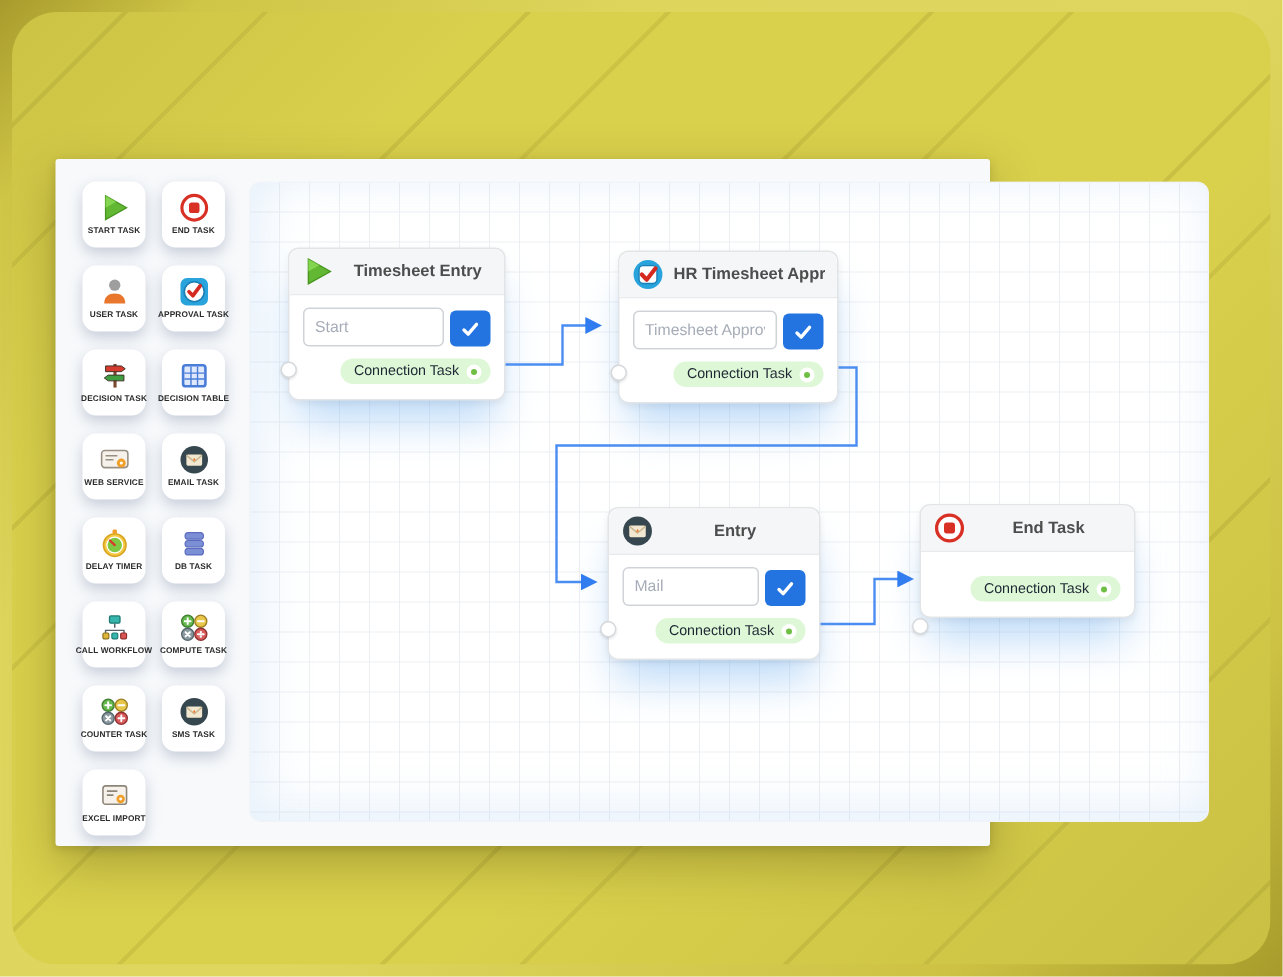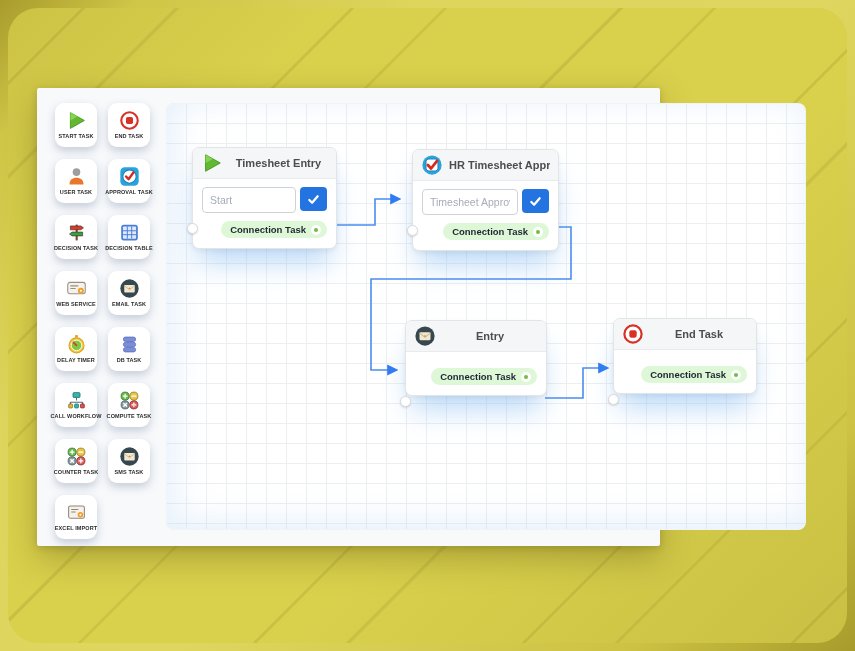--- a/index.html
+++ b/index.html
@@ -10,21 +10,21 @@
   }
   
   .bg-inner{
     position:absolute;left:8px;top:8px;right:8px;bottom:8px;border-radius:30px;
     background:
       repeating-linear-gradient(135deg,transparent 0 52px,rgba(110,100,18,0.14) 52px 55px,transparent 55px 118px,rgba(110,100,18,0.12) 118px 121px,transparent 121px 190px),
       linear-gradient(135deg,rgba(90,80,10,0.10) 0%,rgba(0,0,0,0) 22%,rgba(0,0,0,0) 62%,rgba(90,80,10,0.12) 100%),
       #d9d04c;
   }
   .panel{
-    position:absolute;left:37px;top:88px;width:623px;height:458px;
+    position:absolute;left:37px;top:106px;width:623px;height:458px;
     background:#f7f9fb;border-radius:2px;
     box-shadow:0 12px 32px rgba(95,88,20,0.38),0 2px 6px rgba(95,88,20,0.25);
   }
   
   .palette{
     position:absolute;left:0;top:0;width:129px;height:100%;
     padding:15px 0 0 18px;box-sizing:border-box;
     display:grid;grid-template-columns:42px 42px;gap:12px 11px;align-content:start;
   }
   .pal-card{
@@ -61,34 +61,34 @@
     background:#f5f6f7;border-bottom:1px solid #e8eaec;border-radius:7px 7px 0 0;
   }
   .node-icon{width:22px;height:22px;flex:0 0 auto;display:flex;align-items:center;justify-content:center;}
   .node-icon svg{width:22px;height:22px;display:block;}
   .node-title{flex:1;text-align:center;font-size:11px;font-weight:bold;color:#4d4d4d;white-space:nowrap;overflow:hidden;}
   .node-body{position:relative;padding:8px 9px 10px 9px;}
   .port{
     position:absolute;left:-6px;top:44px;width:11px;height:11px;border-radius:50%;
     background:#fff;border:1.6px solid #d6d9dc;box-sizing:border-box;box-shadow:0 1px 2px rgba(0,0,0,.12);
   }
-  .input-row{display:flex;gap:4px;align-items:flex-start;}
+  .input-row{display:flex;gap:4px;align-items:flex-end;}
   .node-input{
     flex:1;min-width:0;height:24px;border:1px solid #cfd3d8;border-radius:4px;
     font-size:10.5px;color:#a6adb8;padding:0 7px;background:#fff;outline:none;
     font-family:"Liberation Sans","DejaVu Sans",sans-serif;
   }
   .check-btn{
     width:27px;height:24px;flex:0 0 auto;background:#2374e1;border:none;border-radius:4px;
     display:flex;align-items:center;justify-content:center;cursor:pointer;padding:0;
   }
   .badge-row{display:flex;justify-content:flex-end;margin-top:8px;}
   .badge{
     display:inline-flex;align-items:center;gap:5px;background:#def7d6;border-radius:10px;
-    padding:3px 6px 3px 9px;font-size:9.5px;font-weight:bold;color:#1d2633;cursor:pointer;white-space:nowrap;
+    padding:3px 6px 3px 9px;font-size:9.5px;font-weight:normal;color:#1d2633;cursor:pointer;white-space:nowrap;
   }
   .badge-dot{width:10px;height:10px;border-radius:50%;background:#fff;display:flex;align-items:center;justify-content:center;}
   .badge-dot::after{content:"";width:4px;height:4px;border-radius:50%;background:#6fbf45;}
 </style>
 </head>
 <body>
 
 <div class="bg-inner"></div>
 
 <div class="panel">
@@ -363,20 +363,28 @@
               <circle cx="12" cy="12" r="10.5" fill="#37474f"></circle>
               <rect x="6" y="8" width="12" height="8.5" rx="1.2" fill="#f2e7d0"></rect>
               <path d="M6 8.5l6 5 6-5" fill="none" stroke="#c9b893" stroke-width="1.1"></path>
               <path d="M10.8 12.5l1.2-2 1.2 2z" fill="#e8762c"></path>
             </svg>
           </span>
       <span class="node-title">Entry</span>
     </div>
     <div class="node-body">
       <span class="port"></span>
+      <div class="input-row">
+        <input class="node-input" readonly="" value="Mail" style="">
+        <button class="check-btn">
+          <svg width="13" height="13" viewBox="0 0 14 14">
+            <polyline points="2.5,7.5 5.5,10.5 11.5,3.5" fill="none" stroke="#ffffff" stroke-width="2.4" stroke-linecap="round" stroke-linejoin="round"></polyline>
+          </svg>
+        </button>
+      </div>
       <div class="badge-row">
         <span class="badge">
           <span class="badge-label">Connection Task</span>
           <span class="badge-dot"></span>
         </span>
       </div>
     </div>
   </div>
 
   <div class="node" style="left: 447px; top: 215px; width: 142px;">

